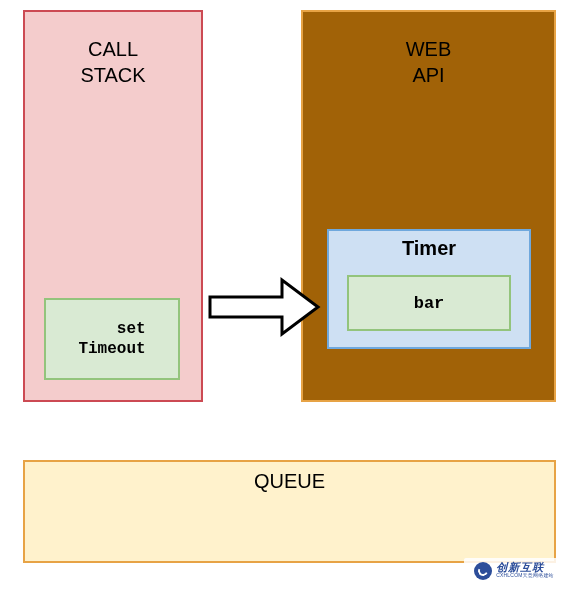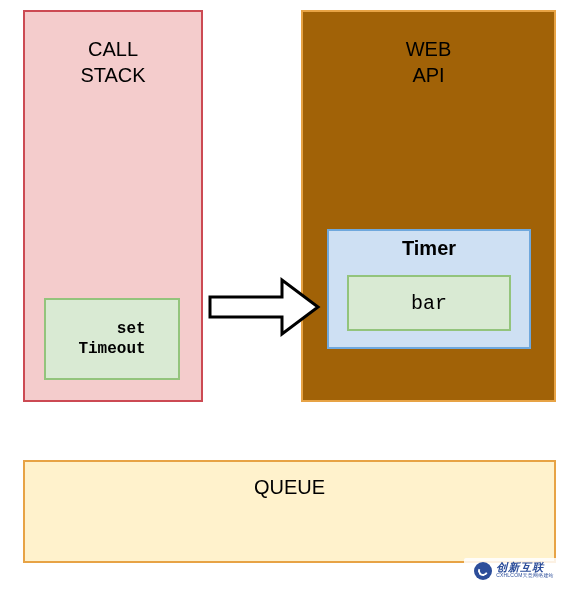--- a/index.html
+++ b/index.html
@@ -58,22 +58,22 @@
       width: 164px;
       height: 56px;
       background: #d9ead3;
       border-color: #93c47c;
       display: flex;
       align-items: center;
       justify-content: center;
     }
     .bar-label {
       font-family: "Courier New", monospace;
-      font-weight: 400;
-      font-size: 20px;
+      font-weight: 700;
+      font-size: 17px;
     }
     .set-timeout-box {
       left: 44px;
       top: 298px;
       width: 136px;
       height: 82px;
       background: #d9ead3;
       border-color: #93c47c;
       display: flex;
       align-items: center;
@@ -91,21 +91,21 @@
       left: 23px;
       top: 460px;
       width: 533px;
       height: 103px;
       background: #fff2cc;
       border-color: #e7a345;
     }
     .queue-label {
       text-align: center;
       font-size: 20px;
-      padding-top: 14px;
+      padding-top: 8px;
     }
     .arrow {
       position: absolute;
       left: 204px;
       top: 272px;
     }
     .watermark {
       position: absolute;
       right: 8px;
       bottom: 8px;

